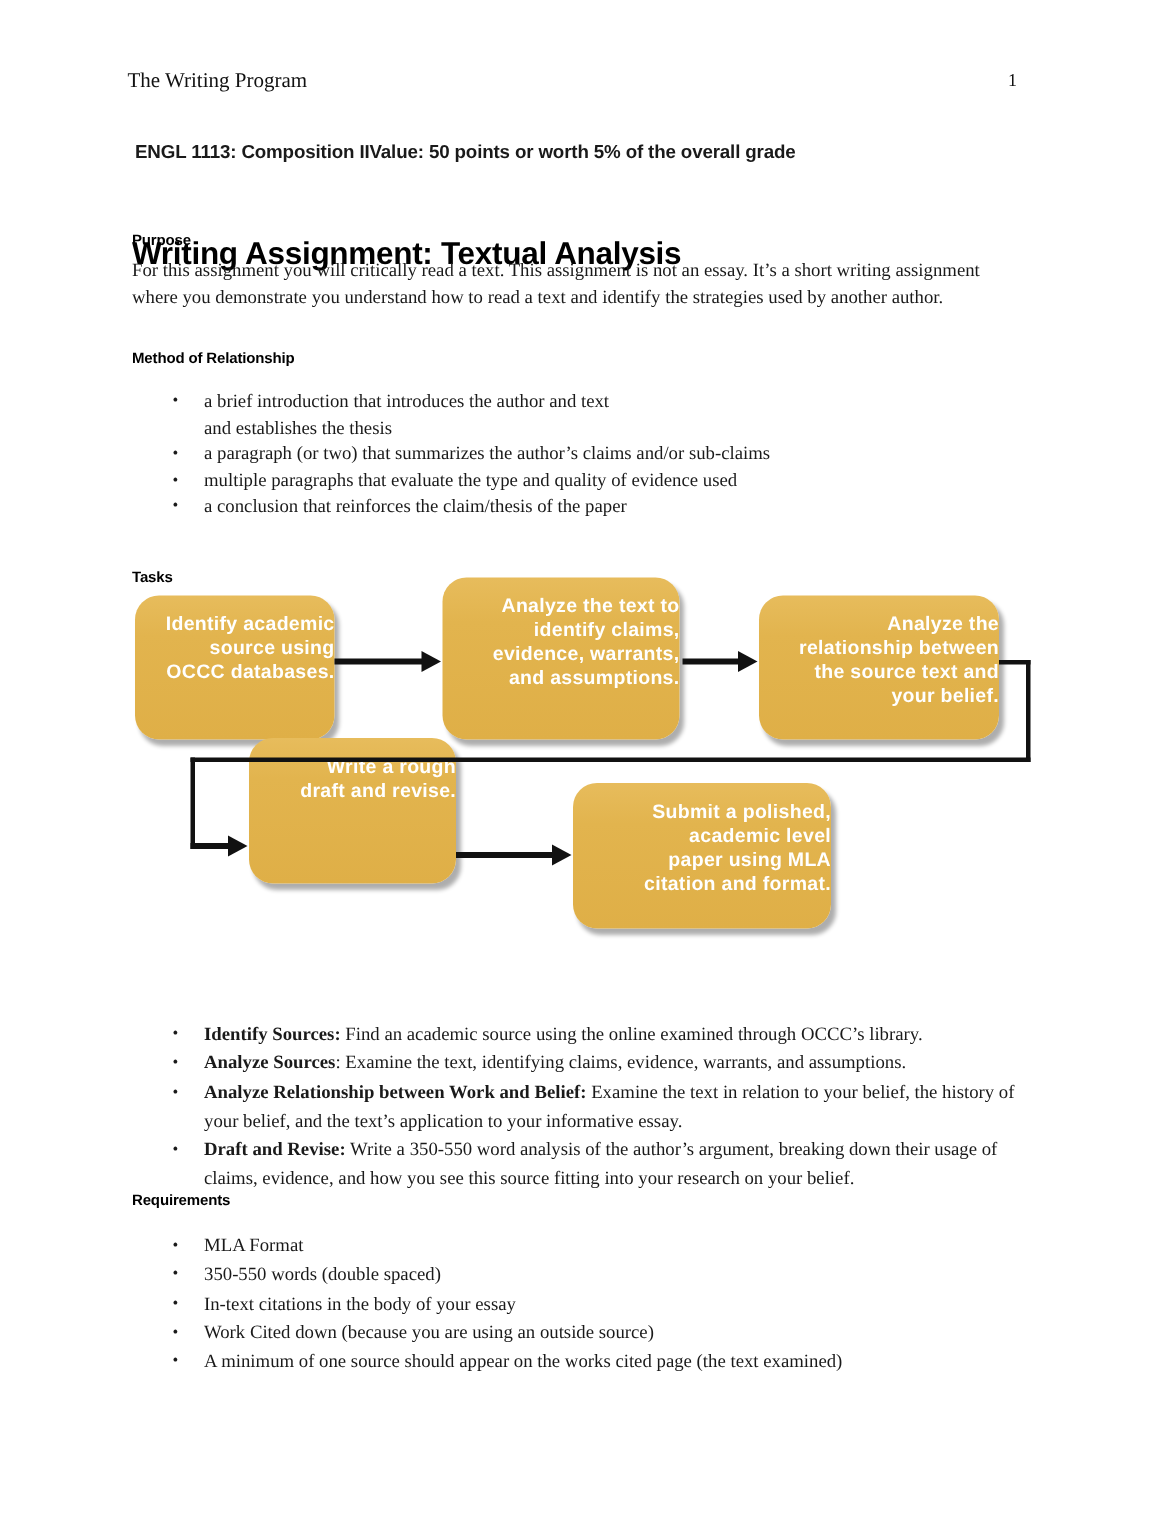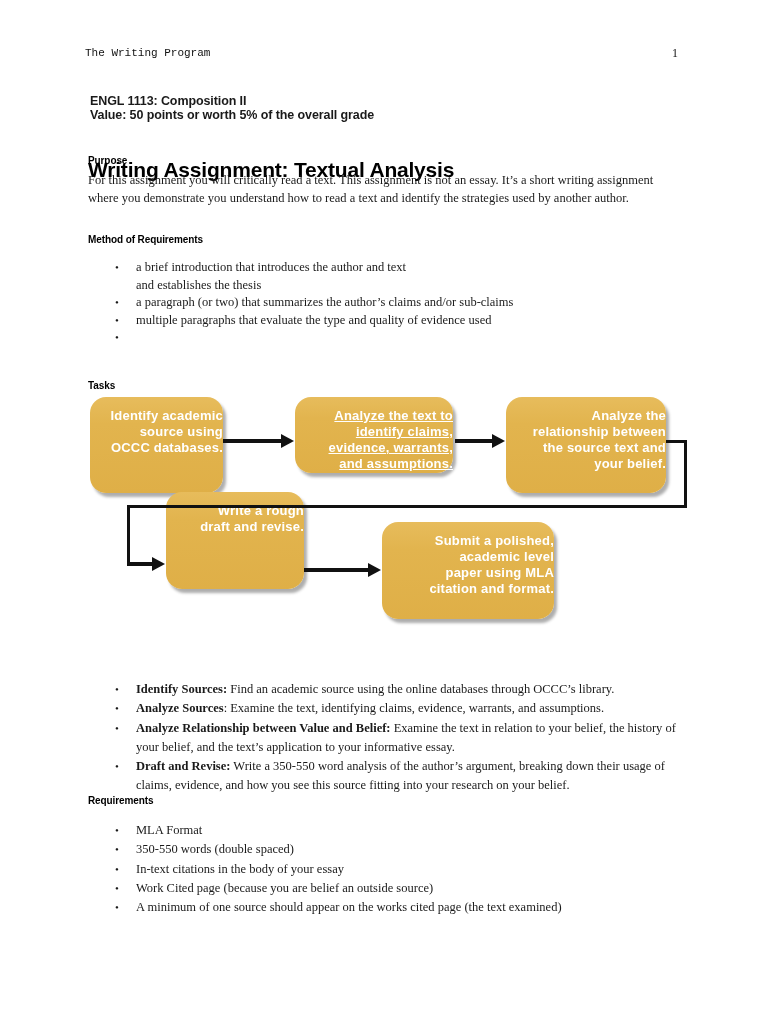--- a/index.html
+++ b/index.html
@@ -8,33 +8,33 @@
     position: relative;
     width: 768px;
     height: 1024px;
     background: #ffffff;
     overflow: hidden;
     color: #1a1a1a;
   }
 
   .hdr-left {
     position: absolute; left: 85px; top: 47px;
-    font-family: Liberation Mono, monospace;
-    font-size: 11px; color: #111;
+    font-family: Liberation Serif, serif;
+    font-size: 14px; color: #111;
   }
   .hdr-page {
     position: absolute; left: 672px; top: 46px;
     font-family: "Liberation Serif", serif;
     font-size: 12px; color: #111;
   }
   .course-row {
     position: absolute; left: 90px; top: 94px; width: 590px;
     display: flex; 
     font-family: "Liberation Sans", sans-serif;
-    font-size: 12.5px; font-weight: 700; letter-spacing: -0.1px; flex-direction: column;
+    font-size: 12.5px; font-weight: 700; letter-spacing: -0.1px;
   }
   .doc-title {
     position: absolute; left: 88px; top: 114px;
     font-family: "Liberation Sans", sans-serif;
     font-size: 21px; font-weight: 700; letter-spacing: -0.2px; color: #000; margin-top: 44px;
   }
   .sec-heading {
     position: absolute;
     font-family: "Liberation Sans", sans-serif;
     font-size: 10px; font-weight: 700; color: #000; letter-spacing: -0.1px;
@@ -79,21 +79,21 @@
     border-radius: 16px;
     box-shadow: 3px 4px 3px rgba(0,0,0,0.32);
     color: #ffffff;
     font-family: "Liberation Sans", sans-serif;
     font-size: 13px; font-weight: 700; letter-spacing: 0.2px;
     text-align: right; line-height: 16px;
     padding-top: 11px;
     white-space: pre-line;
   }
   .fc-b1 { left: 90px;  top: 397px; width: 133px; height: 96px; }
-  .fc-b2 { left: 295px; top: 397px; width: 158px; height: 76px; text-decoration: underline; }
+  .fc-b2 { left: 295px; top: 385px; width: 158px; height: 108px; }
   .fc-b3 { left: 506px; top: 397px; width: 160px; height: 96px; }
   .fc-b4 { left: 166px; top: 492px; width: 138px; height: 97px; }
   .fc-b5 { left: 382px; top: 522px; width: 172px; height: 97px; }
 
   .fc-line { position: absolute; background: var(--arrow); }
   .fc-head {
     position: absolute; width: 0; height: 0;
     border-top: 7px solid transparent;
     border-bottom: 7px solid transparent;
     border-left: 13px solid var(--arrow);
@@ -126,27 +126,27 @@
   <div class="course-row">
     <span>ENGL 1113: Composition II</span>
     <span>Value: 50 points or worth 5% of the overall grade</span>
   </div>
 
   <div class="doc-title">Writing Assignment: Textual Analysis</div>
 
   <div class="sec-heading h-purpose">Purpose</div>
   <div class="body-text">For this assignment you will critically read a text. This assignment is not an essay. It’s a short writing assignment where you demonstrate you understand how to read a text and identify the strategies used by another author.</div>
 
-  <div class="sec-heading h-method">Method of Requirements</div>
+  <div class="sec-heading h-method">Method of Relationship</div>
   <ul class="doclist method-list">
     <li><span class="dot">•</span><span class="li-text">a brief introduction that introduces the author and text
 and establishes the thesis</span></li>
     <li><span class="dot">•</span><span class="li-text">a paragraph (or two) that summarizes the author’s claims and/or sub-claims</span></li>
     <li><span class="dot">•</span><span class="li-text">multiple paragraphs that evaluate the type and quality of evidence used</span></li>
-    <li><span class="dot">•</span></li>
+    <li><span class="dot">•</span><span class="li-text">a conclusion that reinforces the claim/thesis of the paper</span></li>
   </ul>
 
   <div class="sec-heading h-tasks">Tasks</div>
 
   <div>
     <div class="fc-box fc-b1">Identify academic
 source using
 OCCC databases.</div>
     <div class="fc-box fc-b2">Analyze the text to
 identify claims,
@@ -173,28 +173,28 @@
     <div class="fc-line seg-e3"></div>
     <div class="fc-line seg-e4"></div>
     <div class="fc-line seg-e5"></div>
     <div class="fc-head head-e5"></div>
 
     <div class="fc-line seg-a3"></div>
     <div class="fc-head head-a3"></div>
   </div>
 
   <ul class="doclist tasks-list">
-    <li><span class="dot">•</span><b>Identify Sources:</b><span> Find an academic source using the online databases through OCCC’s library.</span></li>
+    <li><span class="dot">•</span><b>Identify Sources:</b><span> Find an academic source using the online examined through OCCC’s library.</span></li>
     <li><span class="dot">•</span><b>Analyze Sources</b><span>: Examine the text, identifying claims, evidence, warrants, and assumptions.</span></li>
-    <li><span class="dot">•</span><b>Analyze Relationship between Value and Belief:</b><span> Examine the text in relation to your belief, the history of your belief, and the text’s application to your informative essay.</span></li>
+    <li><span class="dot">•</span><b>Analyze Relationship between Work and Belief:</b><span> Examine the text in relation to your belief, the history of your belief, and the text’s application to your informative essay.</span></li>
     <li><span class="dot">•</span><b>Draft and Revise:</b><span> Write a 350-550 word analysis of the author’s argument, breaking down their usage of claims, evidence, and how you see this source fitting into your research on your belief.</span></li>
   </ul>
 
   <div class="sec-heading h-reqs">Requirements</div>
   <ul class="doclist reqs-list">
     <li><span class="dot">•</span><span>MLA Format</span></li>
     <li><span class="dot">•</span><span>350-550 words (double spaced)</span></li>
     <li><span class="dot">•</span><span>In-text citations in the body of your essay</span></li>
-    <li><span class="dot">•</span><span>Work Cited page (because you are belief an outside source)</span></li>
+    <li><span class="dot">•</span><span>Work Cited down (because you are using an outside source)</span></li>
     <li><span class="dot">•</span><span>A minimum of one source should appear on the works cited page (the text examined)</span></li>
   </ul>
 
 </div>
 
 </body></html>

